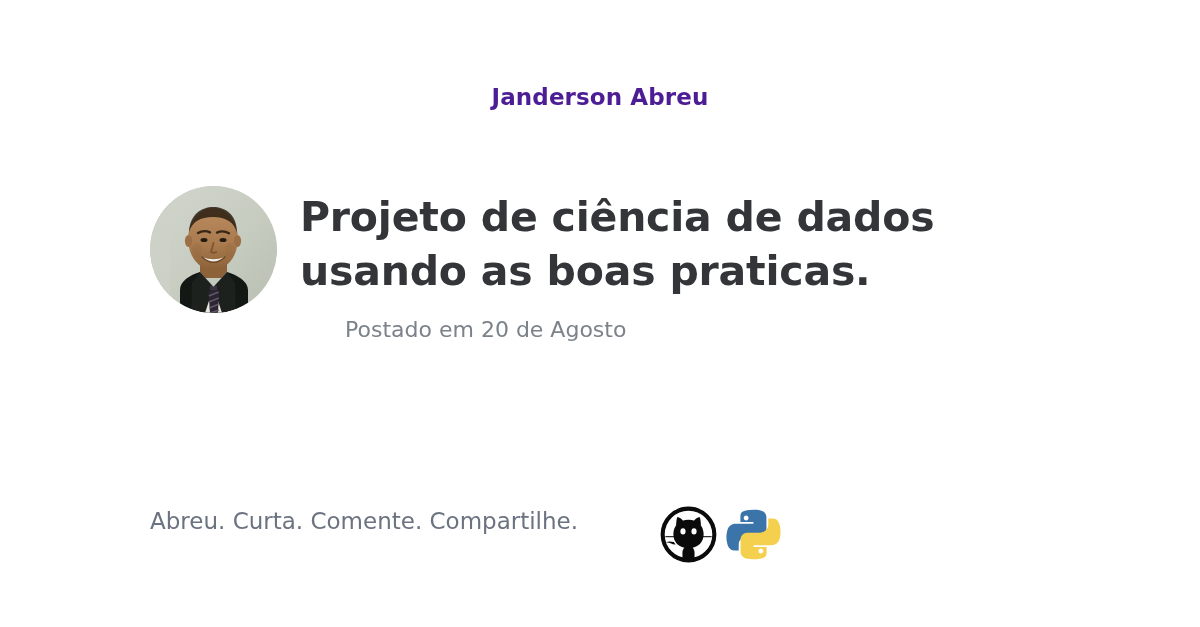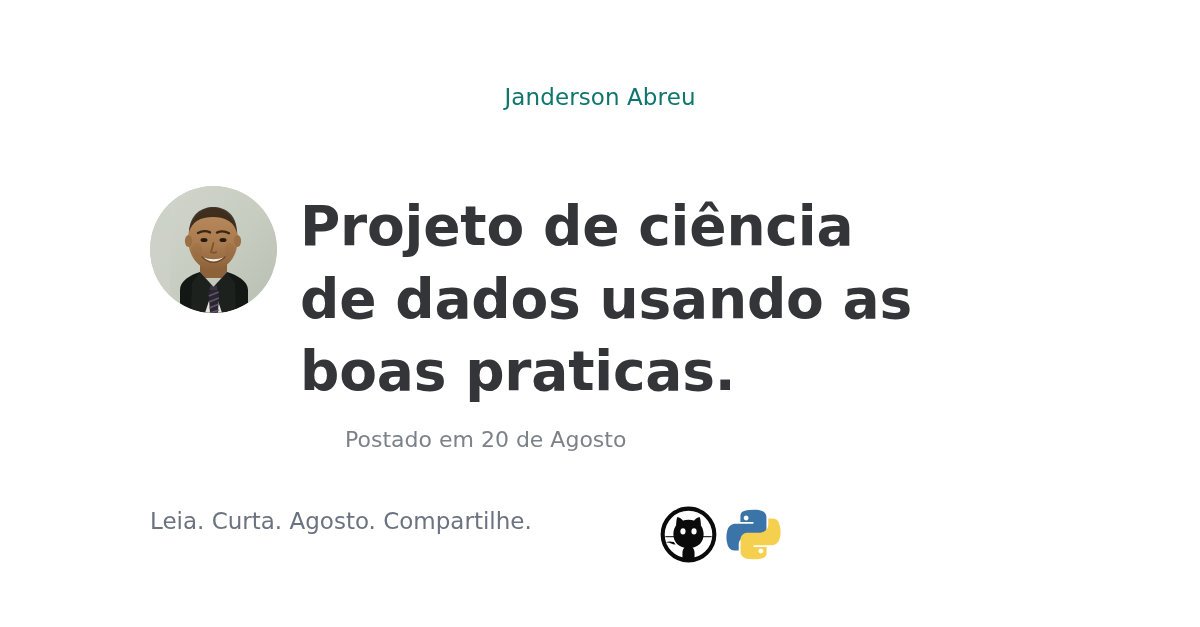--- a/index.html
+++ b/index.html
@@ -24,22 +24,22 @@
   
   .author-line {
     position: absolute;
     top: 84px;
     left: 0;
     width: 1200px;
     text-align: center;
   }
   .author-name {
     font-size: 23px;
-    color: #0f766e;
-    font-weight: 400;
+    color: #4c1d95;
+    font-weight: 700;
     letter-spacing: 0.1px;
     line-height: 1.2;
   }
 
   
   .post-block {
     position: absolute;
     top: 186px;
     left: 150px;
     display: flex;
@@ -56,21 +56,21 @@
     background: #c9cec3;
   }
   .avatar svg { display: block; }
 
   .post-text {
     margin-left: 23px;
     padding-top: 4px;
   }
 
   .post-title {
-    font-size: 55px;
+    font-size: 41px;
     line-height: 1.32;
     font-weight: 700;
     color: #333538;
     letter-spacing: -0.2px;
     max-width: 640px;
     margin: 0;
   }
 
   .post-date {
     margin-top: 19px;
@@ -189,21 +189,21 @@
       </svg>
     </div>
 
     <div class="post-text">
       <h1 class="post-title">Projeto de ciência de dados usando as boas praticas.</h1>
       <div class="post-date">Postado em 20 de Agosto</div>
     </div>
   </div>
 
   <div class="footer">
-    <span class="footer-tagline">Leia. Curta. Agosto. Compartilhe.</span>
+    <span class="footer-tagline">Abreu. Curta. Comente. Compartilhe.</span>
 
     <div class="footer-icons">
 
       <a class="icon-btn">
         <svg viewBox="0 0 64 64" aria-hidden="true">
           <circle cx="32" cy="32" r="29" fill="none" stroke="#0b0b0b" stroke-width="4.6"></circle>
           <g fill="#0b0b0b">
 
             <path d="M18 22 q0.4 -8 1.6 -9.6 q3.2 0.4 7.4 5.2 Z"></path>
             <path d="M46 22 q-0.4 -8 -1.6 -9.6 q-3.2 0.4 -7.4 5.2 Z"></path>

